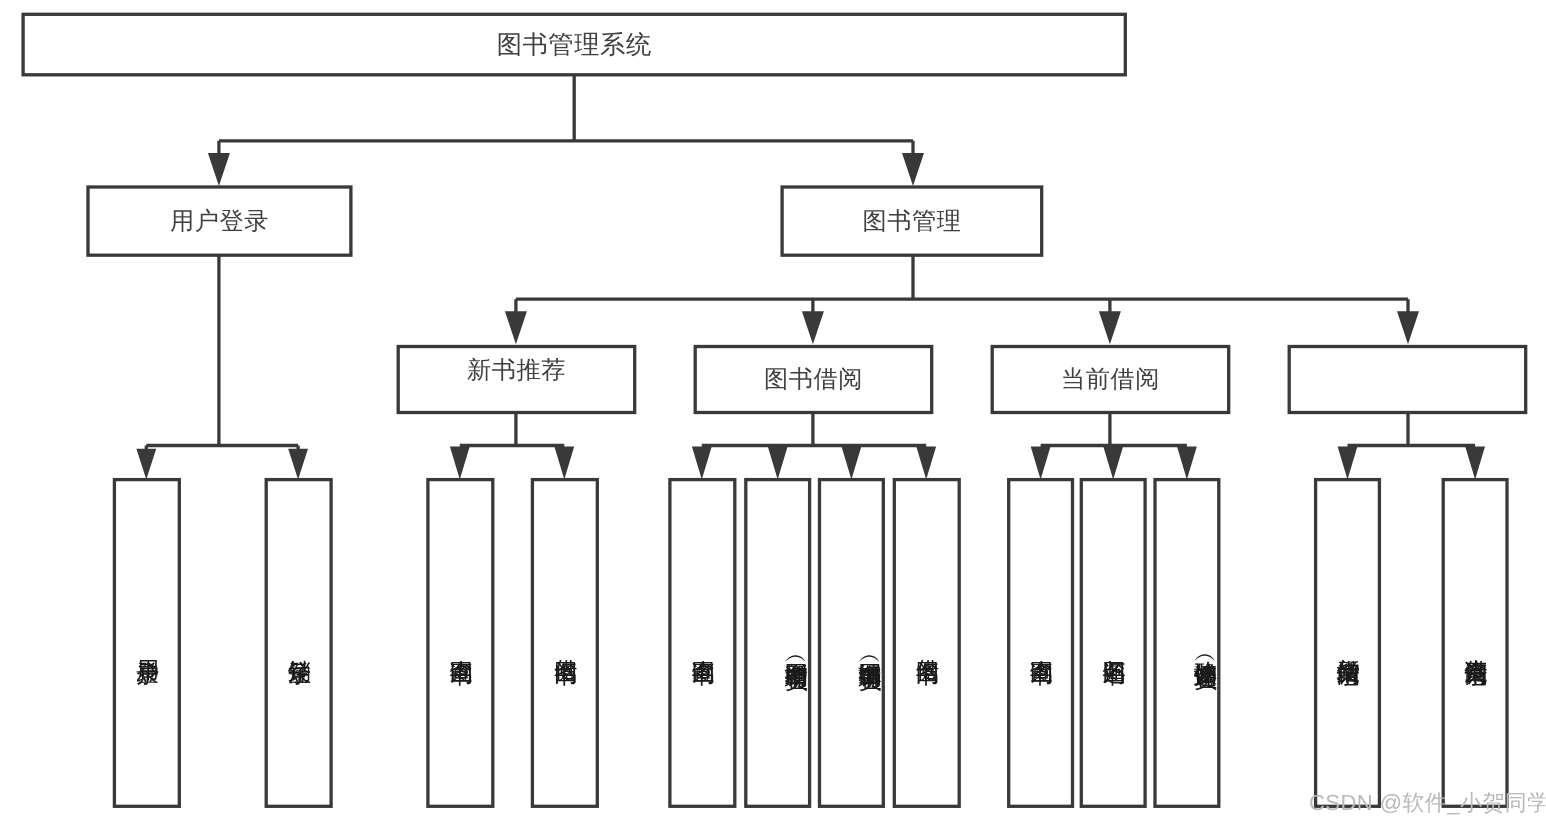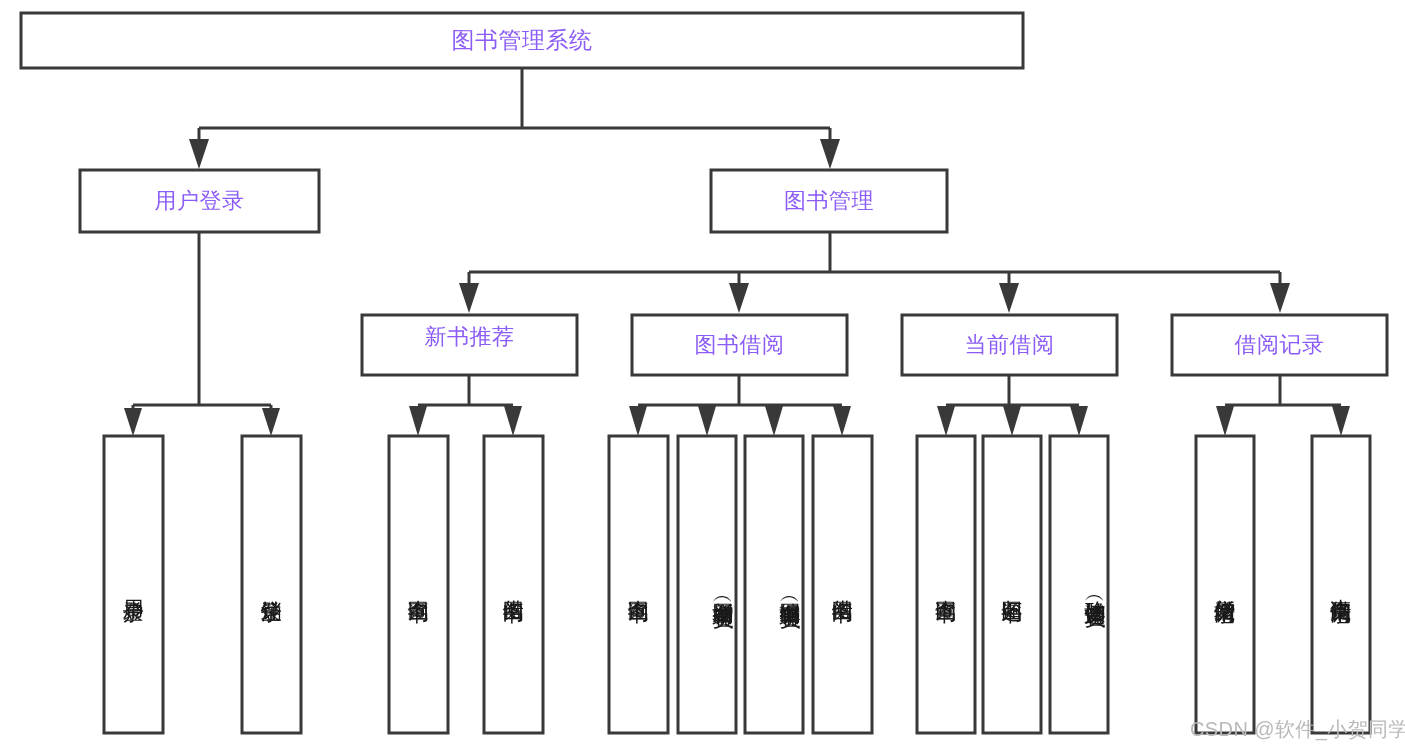--- a/index.html
+++ b/index.html
@@ -40,21 +40,21 @@
   }
   .arrow-head {
     fill: #393939;
     stroke: none;
   }
   .node-label-h {
     position: absolute;
     display: flex;
     align-items: center;
     justify-content: center;
-    color: #8b5cf6;
+    color: #404040;
     font-size: 22px;
     line-height: 1.25;
     letter-spacing: 0.5px;
     text-align: center;
     white-space: nowrap;
     pointer-events: none;
   }
   .node-label-v {
     position: absolute;
     display: flex;
@@ -171,21 +171,20 @@
   </svg>
 
   <div class="node-label-h title-label" style="left:21px; top:13px; width:1002px; height:55px;">图书管理系统</div>
 
   <div class="node-label-h" style="left:80px; top:170px; width:239px; height:62px;">用户登录</div>
   <div class="node-label-h" style="left:711px; top:170px; width:236px; height:62px;border-radius:24px;">图书管理</div>
 
   <div class="node-label-h" style="left:362px; top:315px; width:215px; height:44px;">新书推荐</div>
   <div class="node-label-h" style="left:902px; top:315px; width:215px; height:60px;">当前借阅</div>
   <div class="node-label-h" style="left:632px; top:315px; width:215px; height:60px;">图书借阅</div>
-  <div class="node-label-h" style="left:1172px; top:315px; width:215px; height:60px;">借阅记录</div>
 
   <div class="node-label-v" style="left:104px; top:436px; width:59px; height:297px;">用户登录</div>
   <div class="node-label-v" style="left:242px; top:436px; width:59px; height:297px;">注销登录</div>
 
   <div class="node-label-v" style="left:389px; top:436px; width:59px; height:297px;">查询图书</div>
   <div class="node-label-v" style="left:484px; top:436px; width:59px; height:297px;">借阅图书</div>
 
   <div class="node-label-v" style="left:609px; top:436px; width:59px; height:297px;">查询图书</div>
   <div class="node-label-v" style="left:678px; top:436px; width:58px; height:297px; align-items:flex-start; padding-top:10px; box-sizing:border-box;">新增图书（管理员）</div>
   <div class="node-label-v" style="left:745px; top:436px; width:58px; height:297px; align-items:flex-start; padding-top:10px; box-sizing:border-box;">编辑图书（管理员）</div>

